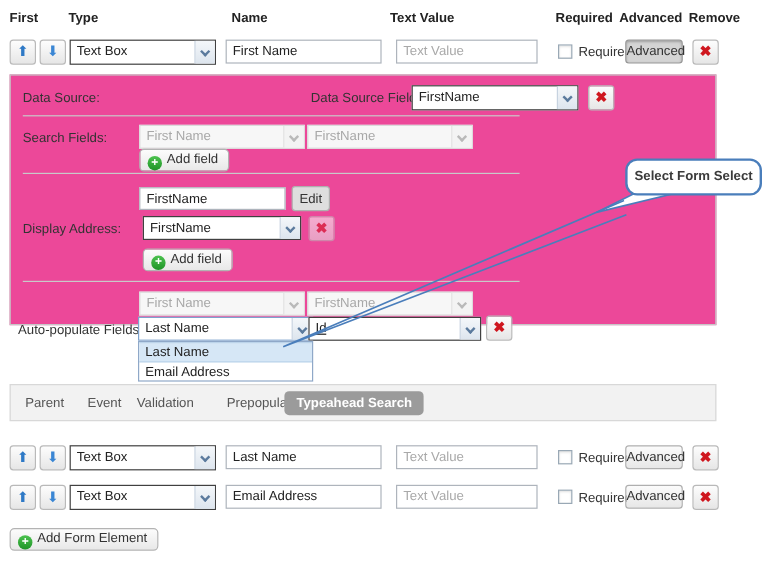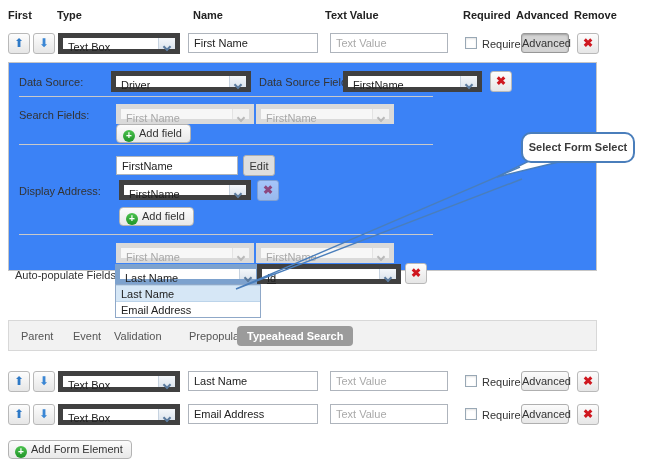--- a/index.html
+++ b/index.html
@@ -17,21 +17,21 @@
     position:absolute; width:22px; height:21px; border:1px solid #b9b9b9; border-radius:3px;
     background:linear-gradient(#fdfdfd,#e6e6e6); text-align:center; line-height:19px;
     cursor:pointer; font-size:12px;
   }
   .arrow-up { color:#2e79c6; }
   .arrow-down { color:#3a86d4; }
   .x-btn { color:#cf171f; font-weight:bold; font-size:12px; }
   .x-faded { opacity:.55; }
 
   .sel {
-    position:absolute; height:21px; background:#fff; border:5px solid #404040;
+    position:absolute; height:21px; background:#fff; border:1px solid #404040;
     cursor:pointer;
   }
   .sel .sel-text { position:absolute; left:5px; top:3px; white-space:nowrap; overflow:hidden; color:#222; }
   .sel .sel-arrow {
     position:absolute; top:0; right:0; width:17px; height:100%;
     border-left:1px solid #c7d3e0; background:linear-gradient(#f4f7fa,#dde5ee);
   }
   .sel .chev {
     position:absolute; top:6px; right:5px; width:6px; height:6px;
     border-right:2px solid #5b7a9d; border-bottom:2px solid #5b7a9d; transform:rotate(45deg);
@@ -54,21 +54,21 @@
   }
   .btn {
     position:absolute; border:1px solid #afafaf; border-radius:3px;
     background:linear-gradient(#fbfbfb,#e7e7e7); font-size:11px; color:#333;
     text-align:center; cursor:pointer; font-family:"Liberation Sans", sans-serif;
   }
   .btn.pressed { background:#d4d4d4; border-color:#979797; box-shadow:inset 0 1px 2px rgba(0,0,0,.25); }
 
   
   #panel { position:absolute; left:8px; top:62px; width:589px; height:209px;
-    background:#3b82f6; border:1px solid #c6c6c6;padding-left:42px; }
+    background:#ec4899; border:1px solid #c6c6c6;padding-left:42px; }
   .divider { position:absolute; left:10px; width:414px; height:1px; background:#c9c9c9; }
   .plabel { position:absolute; color:#333; }
 
   .add-btn {
     position:absolute; height:19px; border:1px solid #b3b3b3; border-radius:4px;
     background:linear-gradient(#fcfcfc,#e8e8e8); padding:2px 8px 0 6px; cursor:pointer;
     white-space:nowrap;
   }
   .green-dot {
     display:inline-block; width:12px; height:12px; border-radius:50%;
@@ -126,26 +126,20 @@
     <input class="txt" style="left: 180px; width: 130px;" value="First Name">
     <input class="txt" style="left: 322px; width: 118px;" placeholder="Text Value">
     <span class="checkbox" style="left:457px;top:4px"></span>
     <span style="position:absolute;left:474px;top:5px">Required</span>
     <div class="btn pressed" style="left:513px;top:0;width:48px;height:20px;padding-top:3px">Advanced</div>
     <div class="icon-btn x-btn" style="left:569px"><span>✖</span></div>
   </div>
 
   <div id="panel">
     <div class="plabel" style="left:10px;top:13px">Data Source:</div>
-    <div class="sel" style="left:102px;top:8px;width:140px">
-      <span class="sel-text">Driver</span>
-      <span class="sel-arrow">
-          <span class="chev"></span>
-        </span>
-    </div>
     <div class="plabel" style="left:250px;top:13px">Data Source Field:</div>
     <div class="sel" style="left:334px;top:8px;width:139px">
       <span class="sel-text">FirstName</span>
       <span class="sel-arrow">
           <span class="chev"></span>
         </span>
     </div>
     <div class="icon-btn x-btn" style="left:481px;top:8px"><span>✖</span></div>
 
     <div class="divider" style="top:33px"></div>

